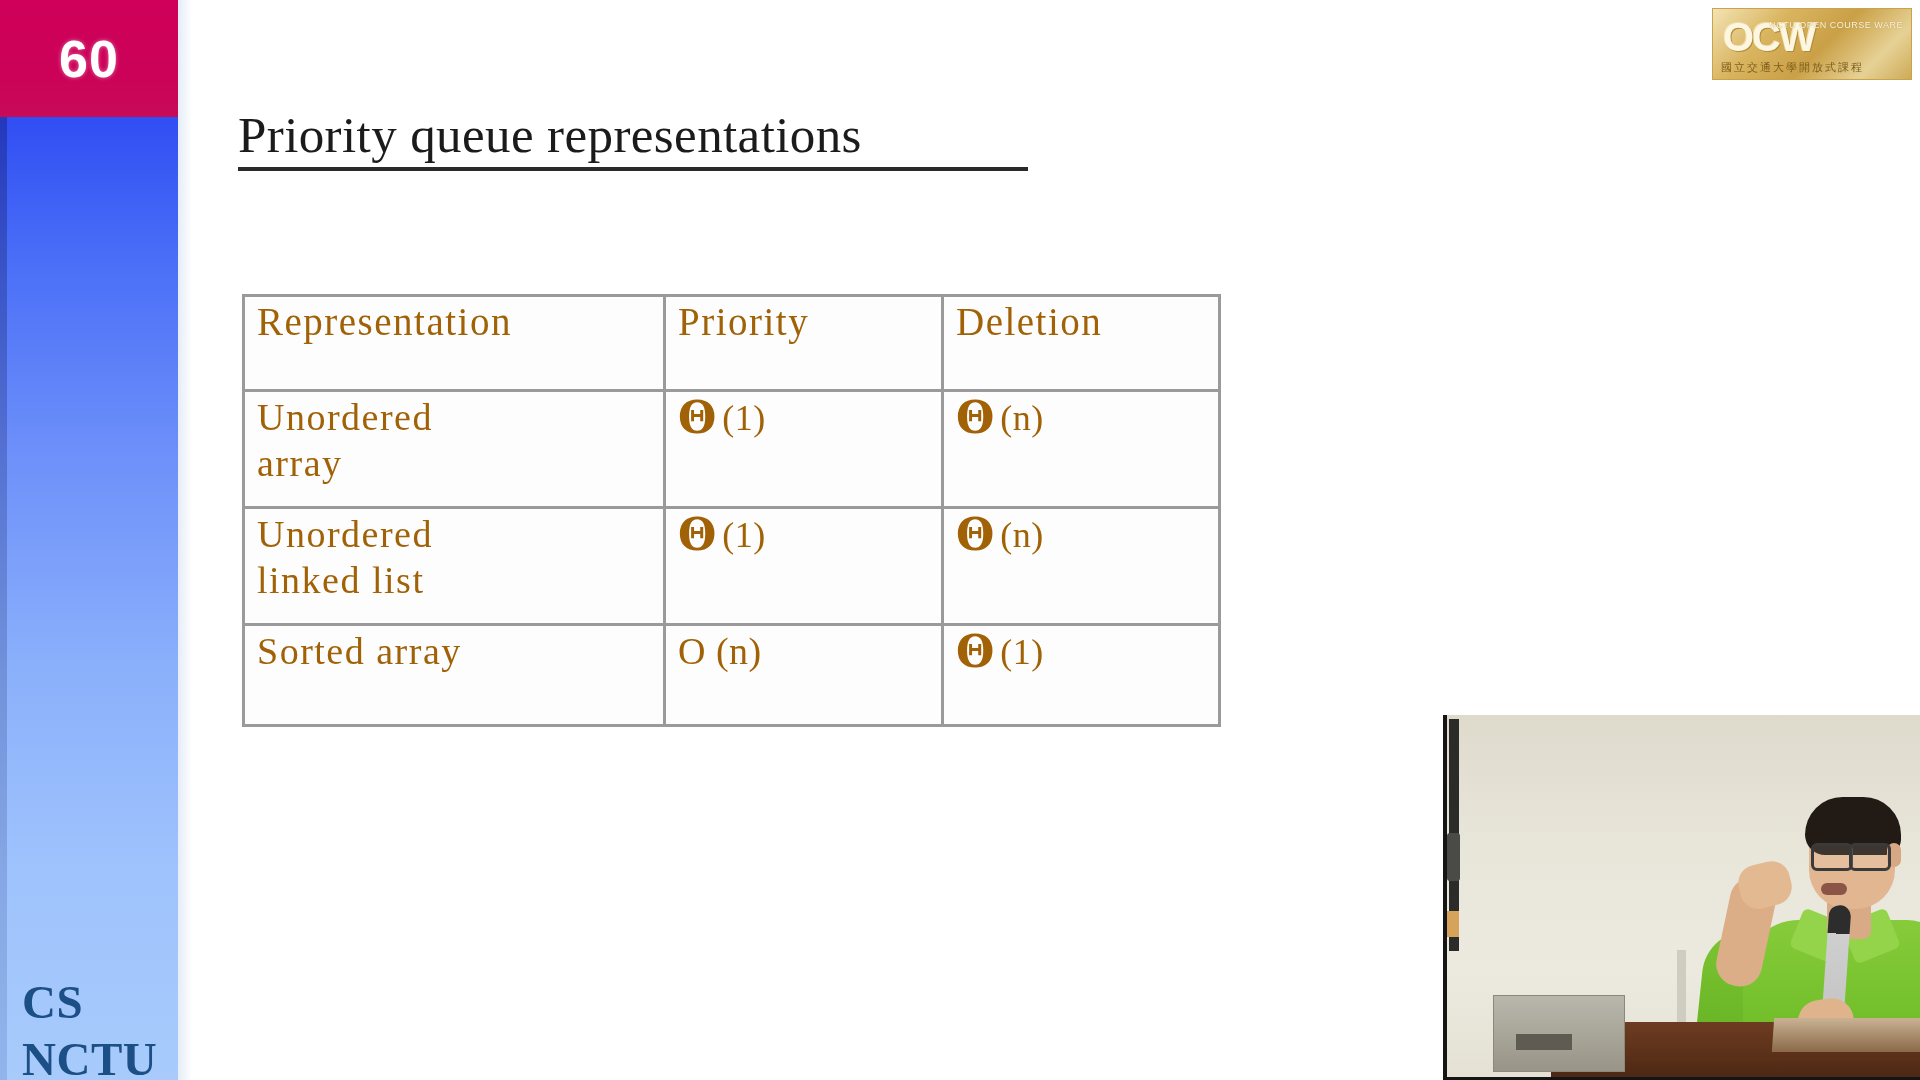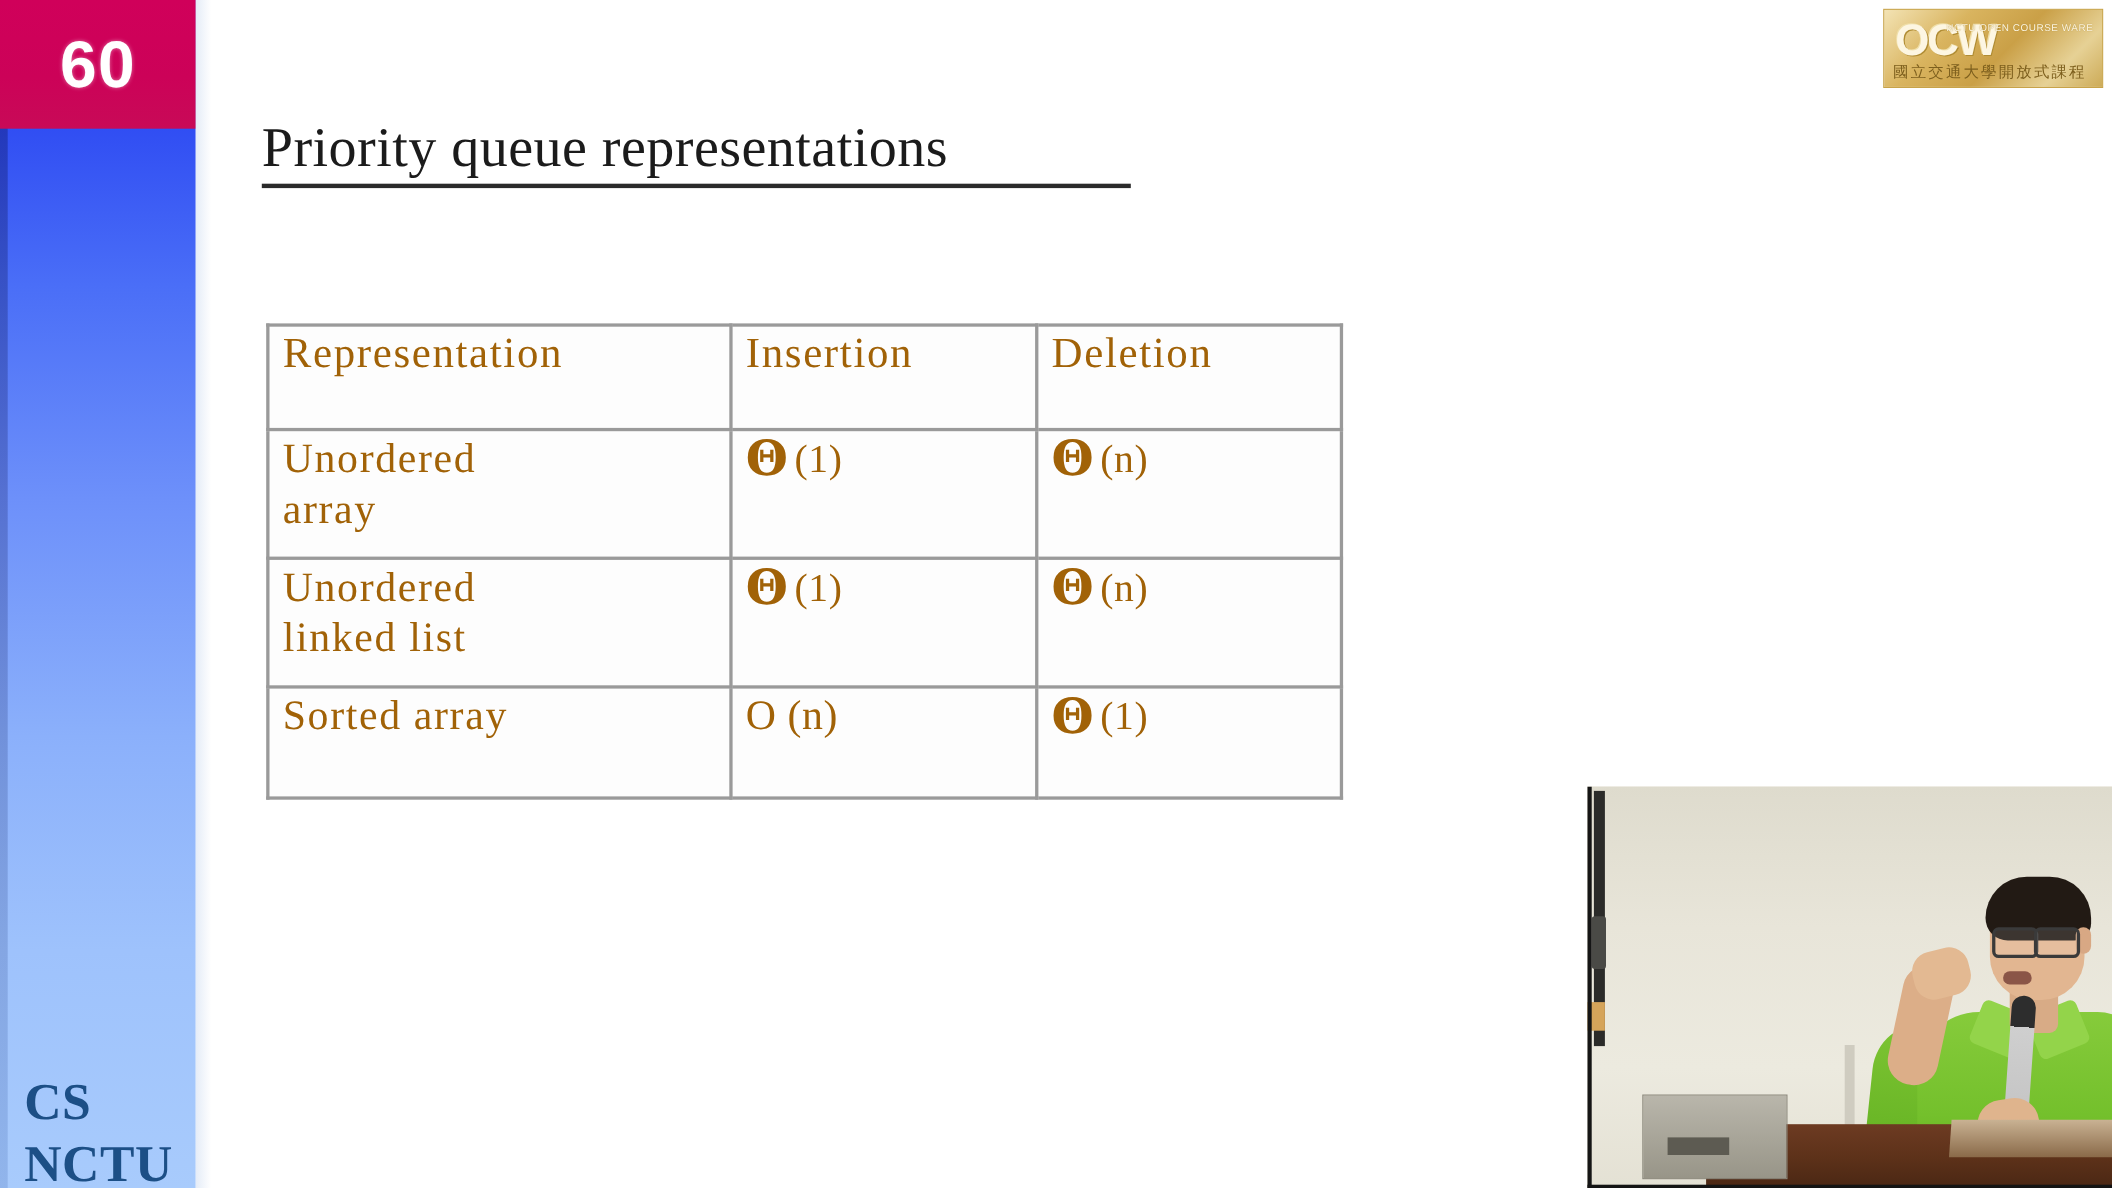--- a/index.html
+++ b/index.html
@@ -56,21 +56,21 @@
   }
   #slide-number {
     position: absolute;
     left: 0; top: 0;
     width: 178px; height: 117px;
     display: flex;
     align-items: center;
     justify-content: center;
     color: #ffffff;
     font-family: "Liberation Sans", sans-serif;
-    font-size: 60px;
+    font-size: 52px;
     font-weight: 700;
     letter-spacing: 1px;
     text-shadow: 0 0 4px rgba(255,255,255,0.45);
   }
   #footer-logo {
     position: absolute;
     left: 22px;
     bottom: -8px;
     width: 160px;
     color: #1c4f86;
@@ -220,21 +220,21 @@
     color: #fdf6e2;
     text-align: center;
     letter-spacing: 0.5px;
     text-shadow: 0 0 1px #a98428;
   }
   #ocw-cn {
     position: absolute;
     left: 8px;
     bottom: 4px;
     font-family: "DejaVu Sans", sans-serif;
-    font-size: 14px;
+    font-size: 11px;
     letter-spacing: 2px;
     color: #7d5f1d;
     white-space: nowrap;
   }
 
   
   #video-inset {
     position: absolute;
     left: 1265px;
     top: 715px;
@@ -459,21 +459,21 @@
 
     <table id="pq-table">
       <colgroup>
         <col class="c1">
           <col class="c2">
           <col class="c3">
       </colgroup>
       <thead>
         <tr>
           <th>Representation</th>
-          <th>Insertion</th>
+          <th>Priority</th>
           <th>Deletion</th>
         </tr>
       </thead>
       <tbody>
 
         <tr class="tall">
           <td>
             <span class="cellval">Unordered
 array</span>
           </td>

